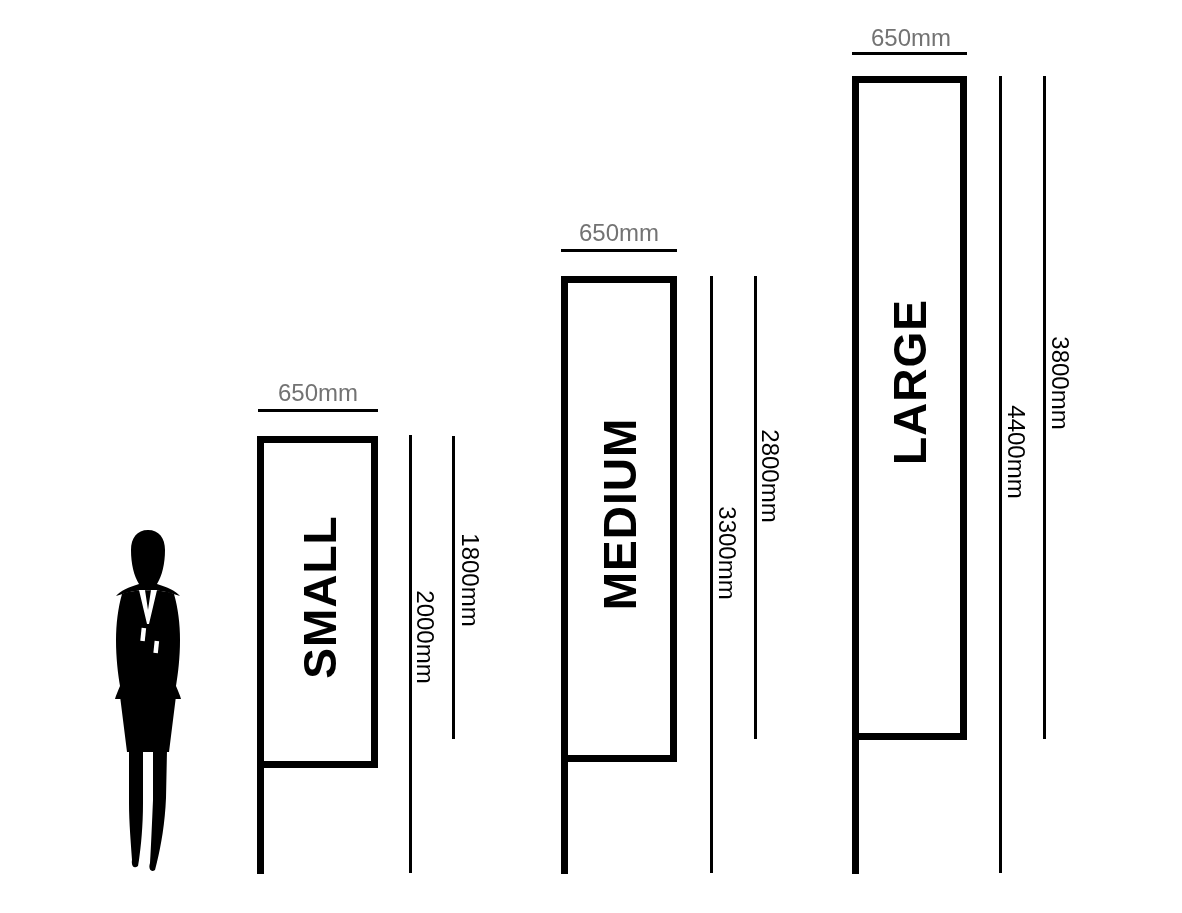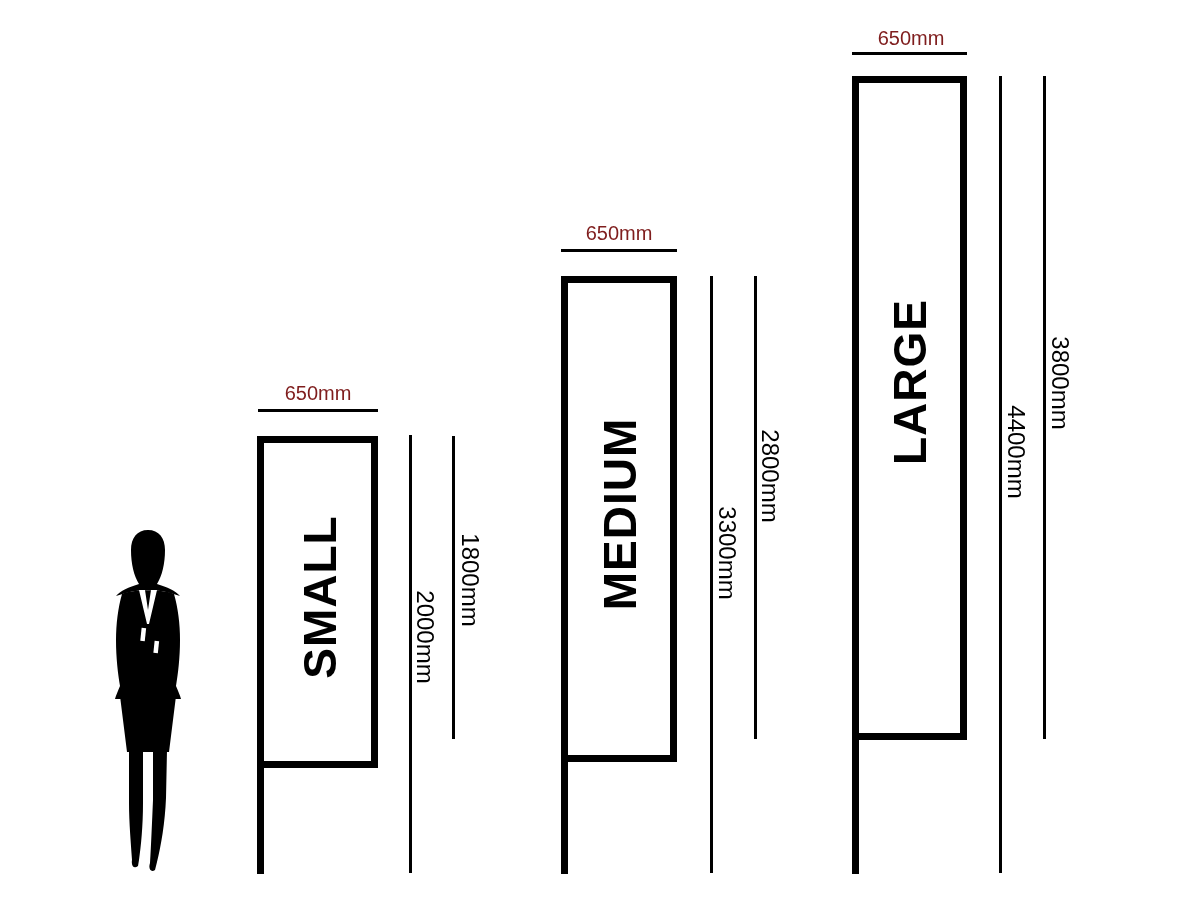--- a/index.html
+++ b/index.html
@@ -7,21 +7,21 @@
     position:relative;
     width:1182px;height:913px;
     background:#ffffff;
     font-family:"Liberation Sans", sans-serif;
     overflow:hidden;
   }
   .person-svg{position:absolute;}
   .wlabel{
     position:absolute;
     transform:translate(-50%,-50%);
-    font-size:20px;color:#7f1d1d;white-space:nowrap;
+    font-size:24px;color:#737373;white-space:nowrap;
   }
   .hline{position:absolute;height:3px;background:#000;}
   .vline{position:absolute;width:3px;background:#000;}
   .rect{
     position:absolute;
     border:7px solid #000;
     box-sizing:border-box;
     background:#fff;
   }
   .pole{position:absolute;width:7px;background:#000;}

